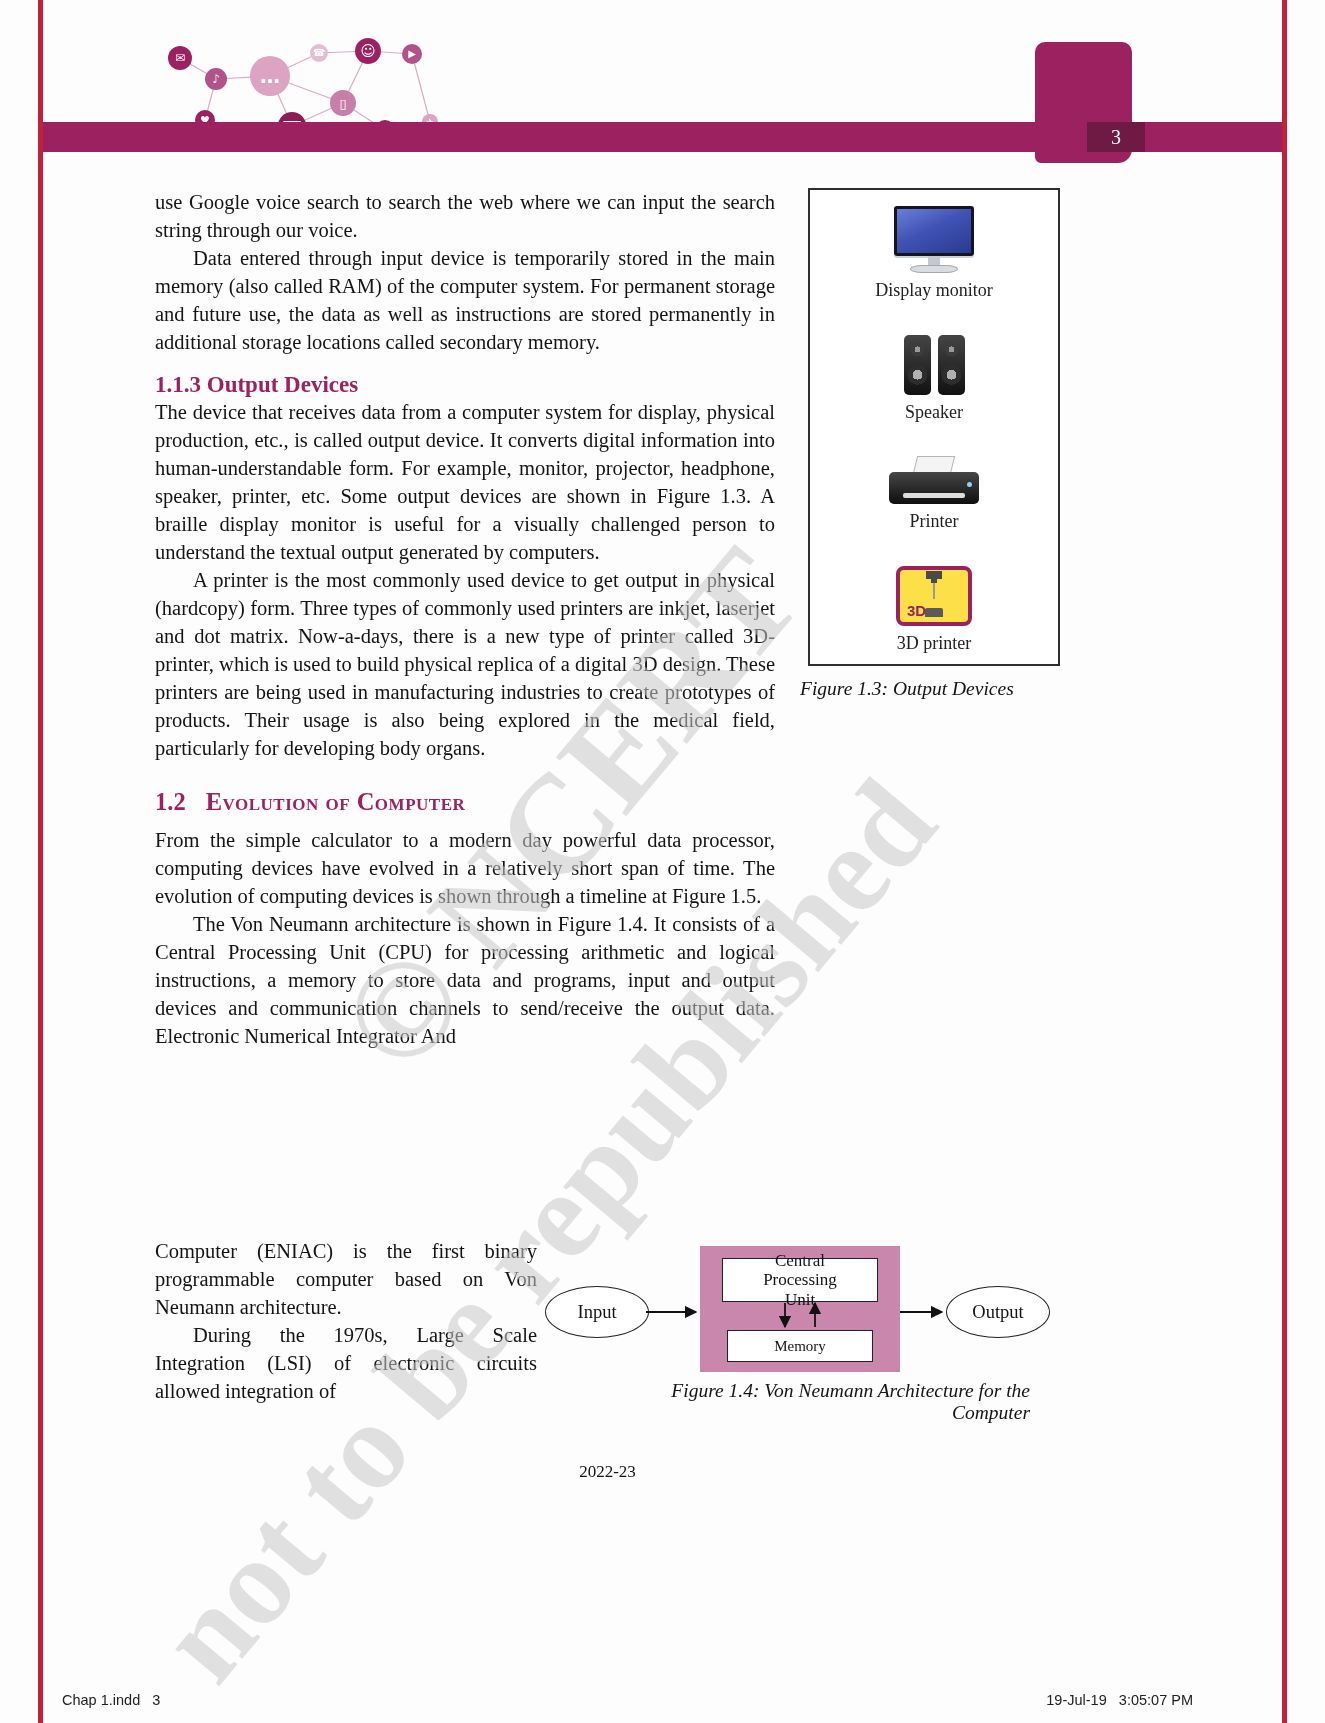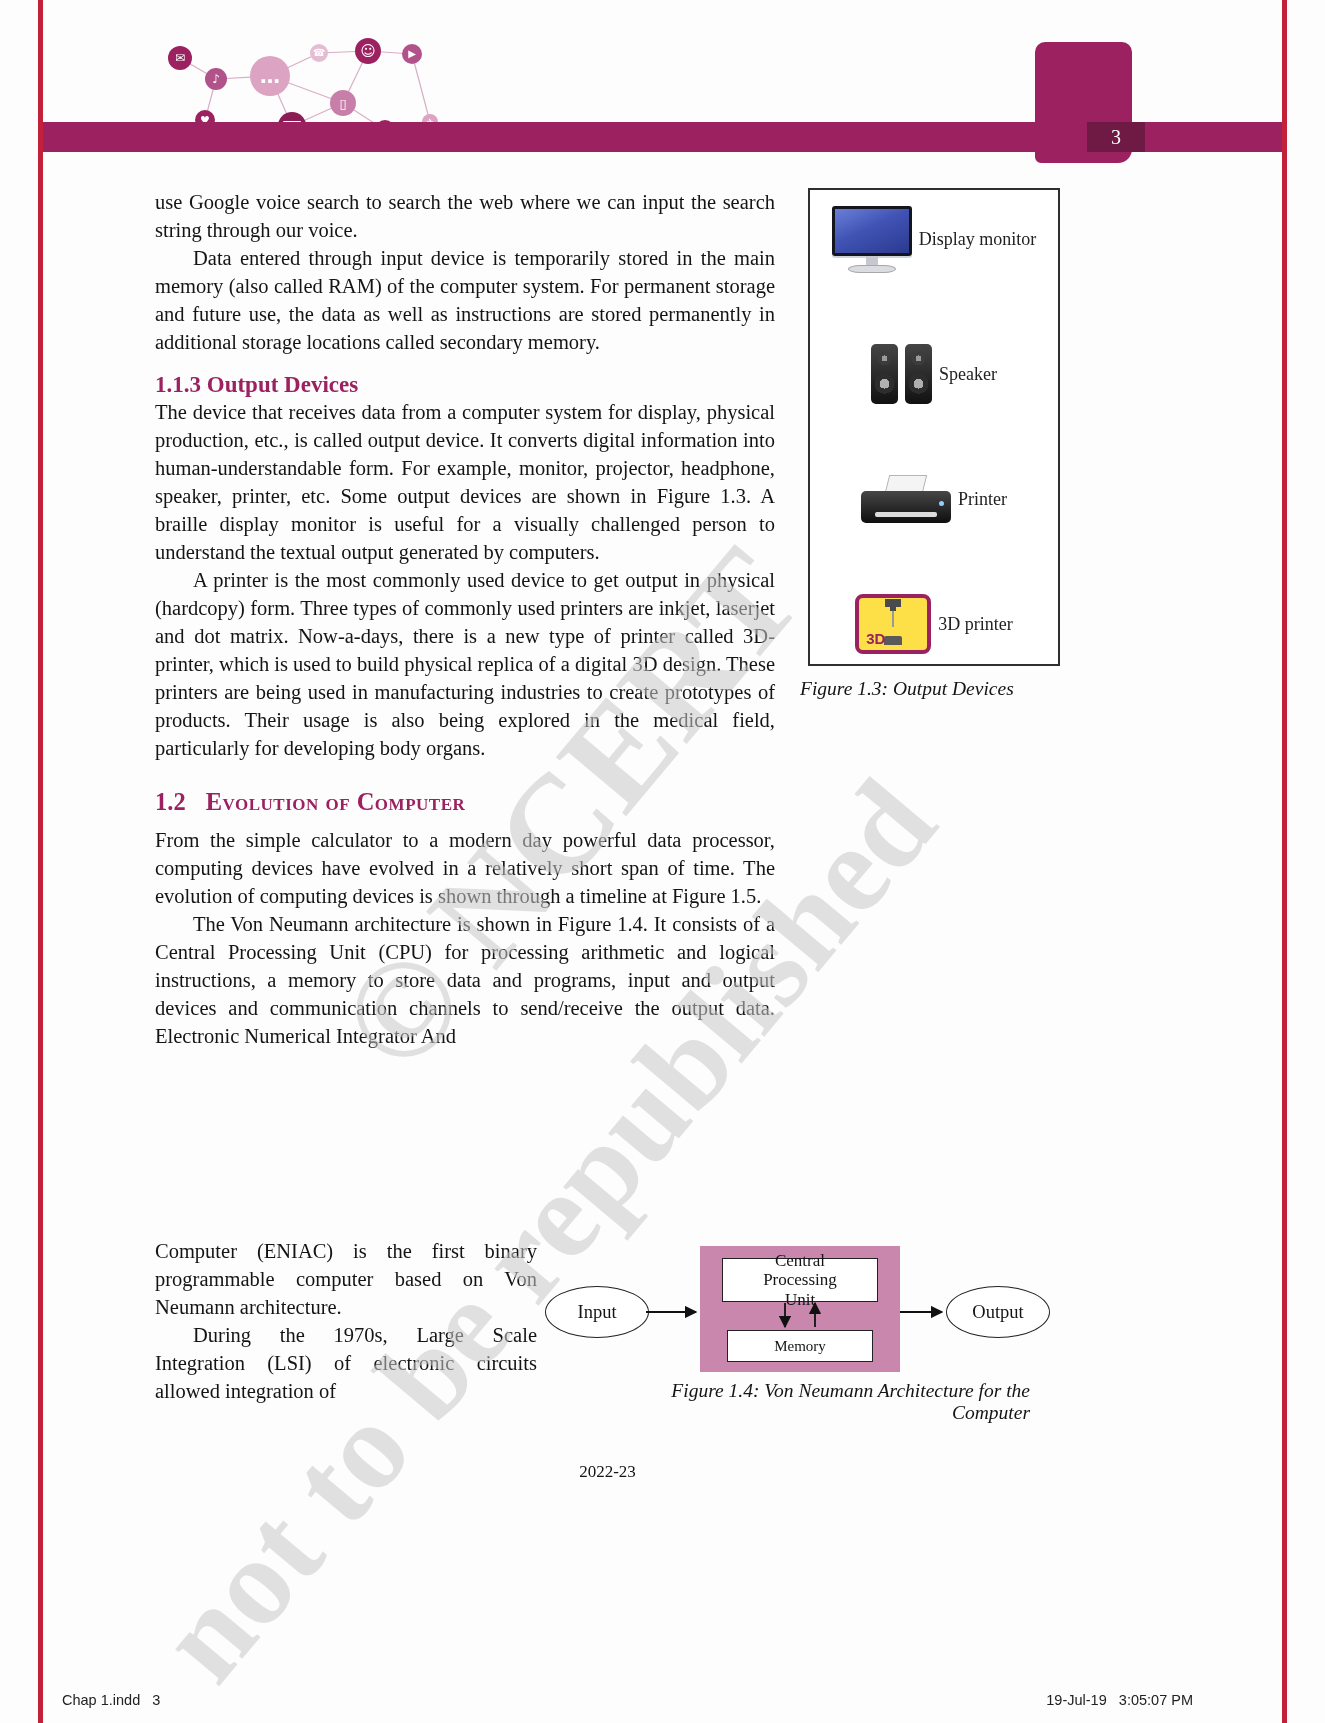--- a/index.html
+++ b/index.html
@@ -39,21 +39,21 @@
   .indent { text-indent:38px; }
   .subheading { font-size:23px; color:#9c2160; font-weight:bold; margin:16px 0 0; }
   .section-heading { margin:26px 0 10px; color:#9c2160; font-size:24.5px; font-weight:bold; }
   .sec-num { margin-right:14px; }
   .sec-text { font-variant:small-caps; letter-spacing:0.5px; }
 
   
   .fig13 { position:absolute; left:808px; top:188px; width:252px; height:478px; border:2px solid #2f2f2f;
            background:#fff; display:flex; flex-direction:column; align-items:center;
            justify-content:space-between; padding:16px 0 10px; z-index:2; }
-  .device { display:flex; flex-direction:row; align-items:center; gap:7px; }
+  .device { display:flex; flex-direction:column; align-items:center; gap:7px; }
   .dev-label { font-size:18px; color:#222; }
 
   .monitor { display:flex; flex-direction:column; align-items:center; }
   .monitor-screen { width:80px; height:50px; border:3px solid #15151f; border-radius:3px;
     background:linear-gradient(155deg,#6a7fd8 0%,#4053b4 45%,#2b3a8f 100%); box-shadow:0 2px 0 #cfd3da; }
   .monitor-neck { width:12px; height:9px; background:#c5c8ce; }
   .monitor-base { width:48px; height:8px; background:#d9dce0; border:1px solid #a8a8a8; border-radius:50%/100%; }
 
   .speakers { display:flex; gap:7px; }
   .speaker-tower { width:27px; height:60px; border-radius:5px;

